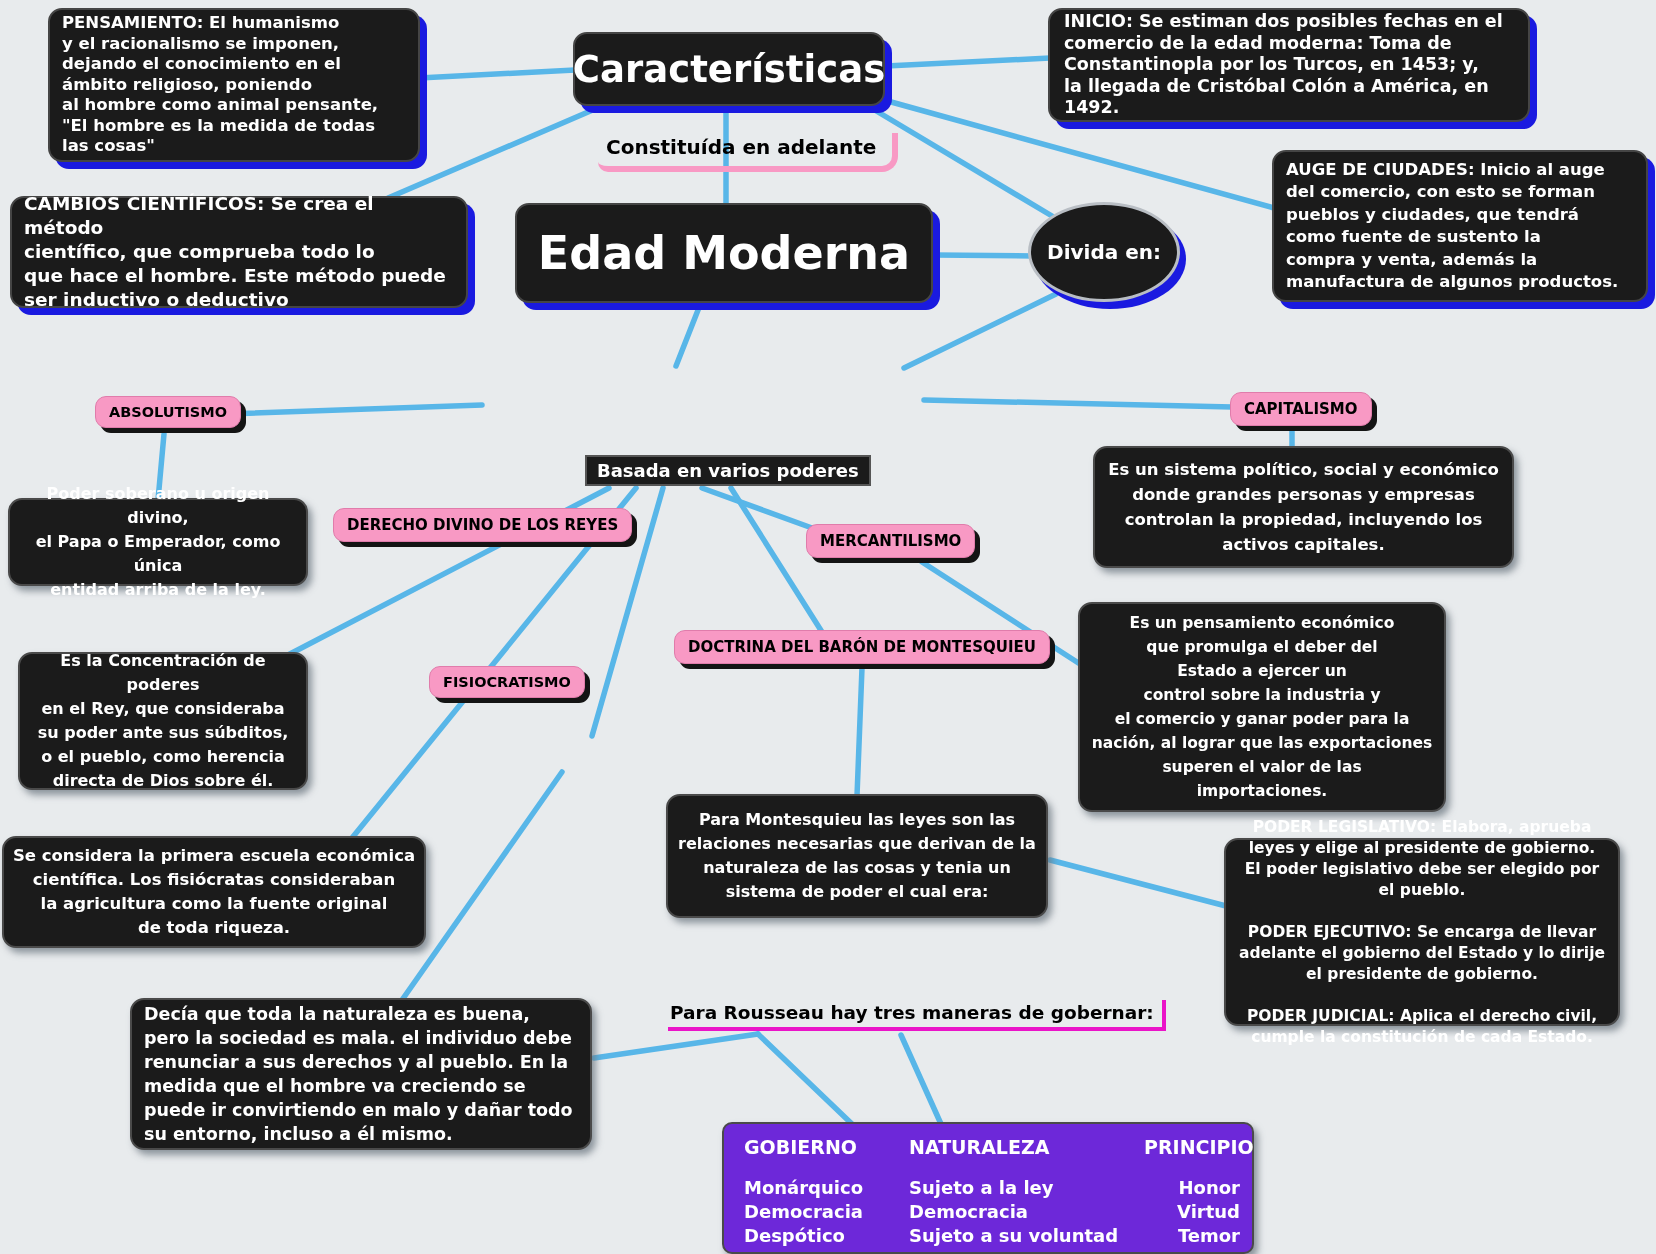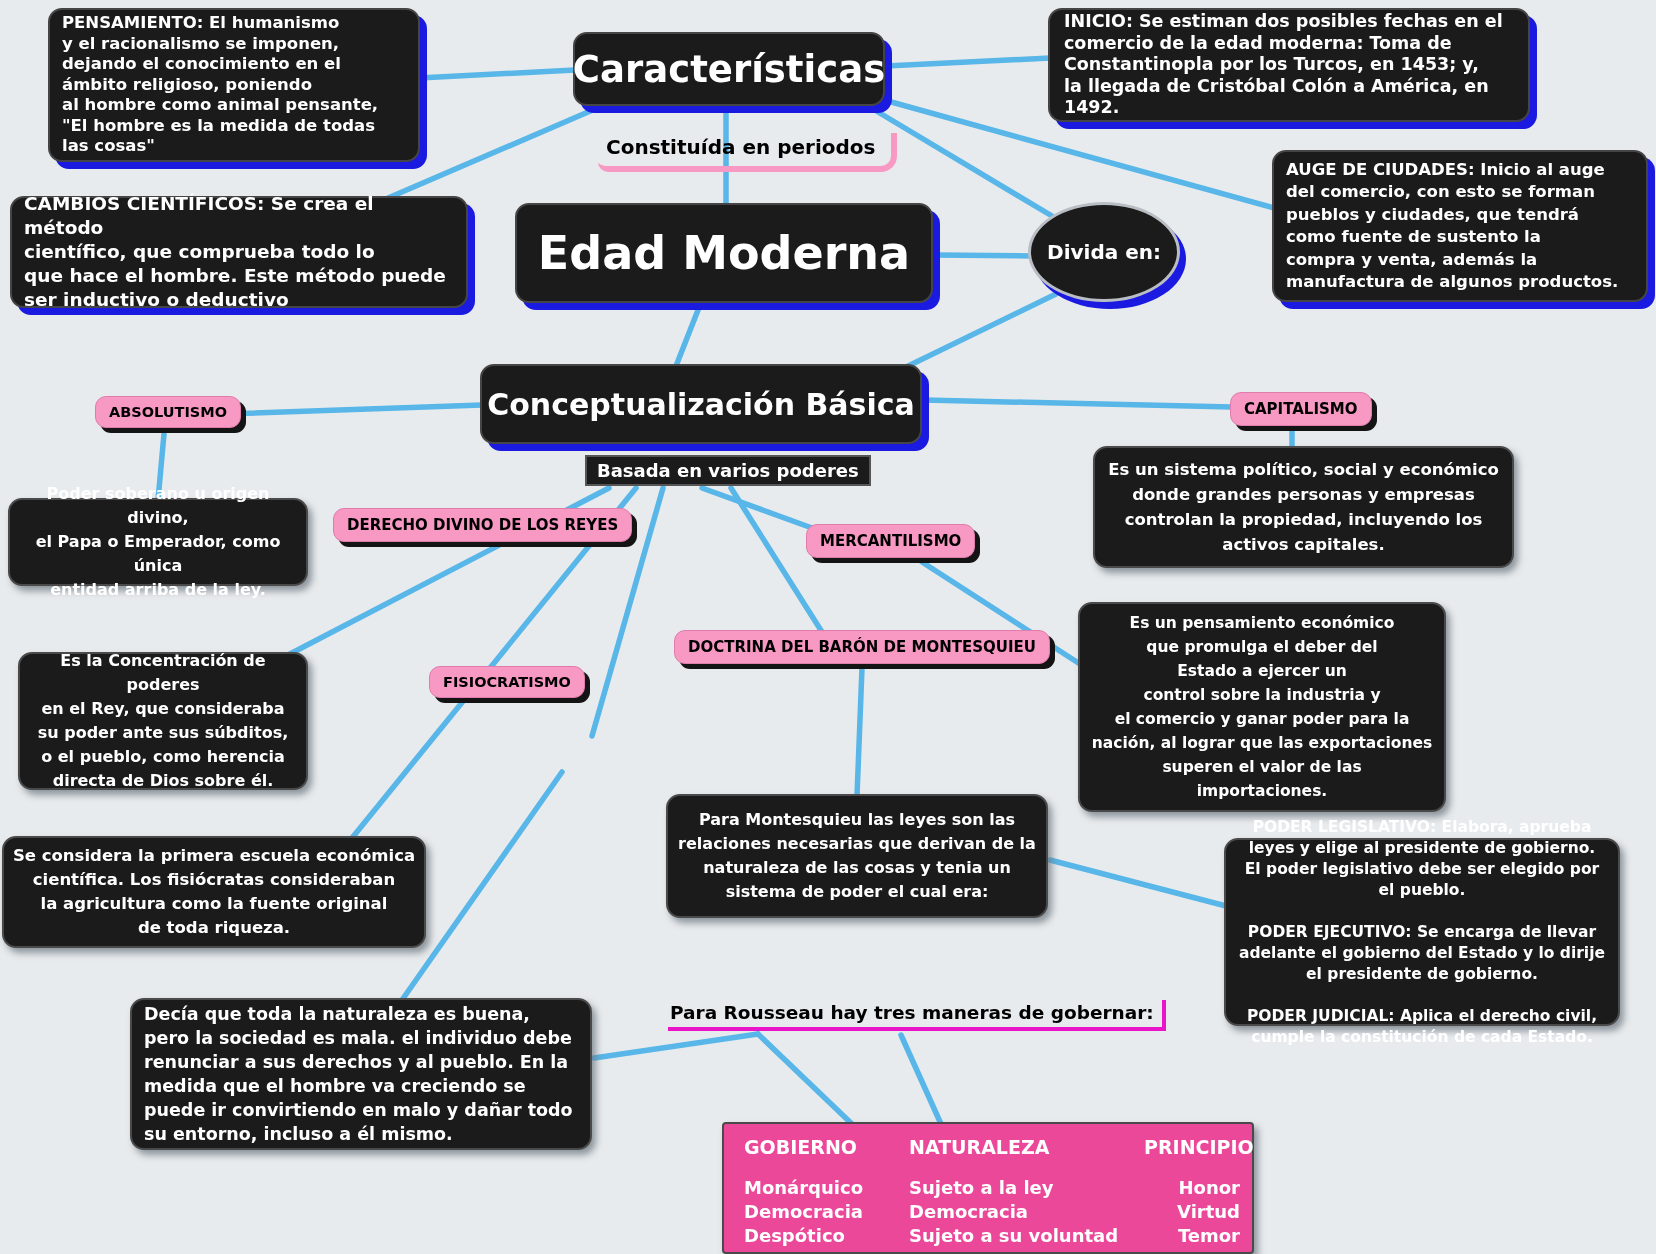--- a/index.html
+++ b/index.html
@@ -61,22 +61,22 @@
 
   
   .magentabracket {
     color:#000; font-size:18.5px; white-space:nowrap;
     border-bottom:4px solid #ea14c8; border-right:4px solid #ea14c8;
     padding:2px 8px 4px 2px;
   }
 
   
   .tablebox {
-    background:#ec4899; color:#fff; border:2px solid #4a4a4a;
-    border-radius:4px; box-shadow:4px 5px 7px rgba(110,120,130,.75);
+    background:#6d28d9; color:#fff; border:2px solid #4a4a4a;
+    border-radius:10px; box-shadow:4px 5px 7px rgba(110,120,130,.75);
     padding:12px 20px 10px 20px;
   }
   .tbl { display:grid; grid-template-columns:165px 235px 96px; column-gap:0; }
   .tbl .h { font-size:19px; padding-bottom:18px; }
   .tbl .c { font-size:18px; line-height:24px; }
   .tbl .r { text-align:right; }
   .tbl .m { text-align:left; }
 </style>
 </head>
 <body>
@@ -120,39 +120,38 @@
 las cosas"</div>
 
   <div class="node bluebox center" style="left:573px; top:32px; width:312px; height:74px; font-size:37px;">Características</div>
 
   <div class="node bluebox left pre" style="left:1048px; top:8px; width:482px; height:114px; padding:6px 14px; font-size:17.5px; line-height:21.5px;">INICIO: Se estiman dos posibles fechas en el
 comercio de la edad moderna: Toma de
 Constantinopla por los Turcos, en 1453; y,
 la llegada de Cristóbal Colón a América, en
 1492.</div>
 
-  <div class="node pinkbracket" style="left:598px; top:133px;">Constituída en periodos</div>
+  <div class="node pinkbracket" style="left:598px; top:133px;">Constituída en adelante</div>
 
   <div class="node bluebox center" style="left:515px; top:203px; width:418px; height:100px; font-size:46px;">Edad Moderna</div>
 
   <div class="node ellipse" style="left:1028px; top:202px; width:152px; height:100px;">Divida en:</div>
 
   <div class="node bluebox left pre" style="left:1272px; top:150px; width:376px; height:152px; padding:6px 12px; font-size:16.5px; line-height:22.5px;">AUGE DE CIUDADES: Inicio al auge
 del comercio, con esto se forman
 pueblos y ciudades, que tendrá
 como fuente de sustento la
 compra y venta, además la
 manufactura de algunos productos.</div>
 
   <div class="node bluebox left pre" style="left:10px; top:196px; width:458px; height:112px; padding:6px 12px; font-size:18.5px; line-height:24px;">CAMBIOS CIENTÍFICOS: Se crea el método
 científico, que comprueba todo lo
 que hace el hombre. Este método puede
 ser inductivo o deductivo</div>
 
-  <div class="node bluebox center" style="left:480px; top:364px; width:442px; height:80px; font-size:30px;">Conceptualización Básica</div>
 
   <div class="node pill" style="left:95px; top:396px; font-size:14.5px;">ABSOLUTISMO</div>
 
   <div class="node pill" style="left:1230px; top:392px;">CAPITALISMO</div>
 
   <div class="node strip" style="left:585px; top:455px;">Basada en varios poderes</div>
 
   <div class="node graybox center pre" style="left:8px; top:498px; width:300px; height:88px; padding:4px; font-size:16px; line-height:24px;">Poder soberano u origen divino,
 el Papa o Emperador, como única
 entidad arriba de la ley.</div>

